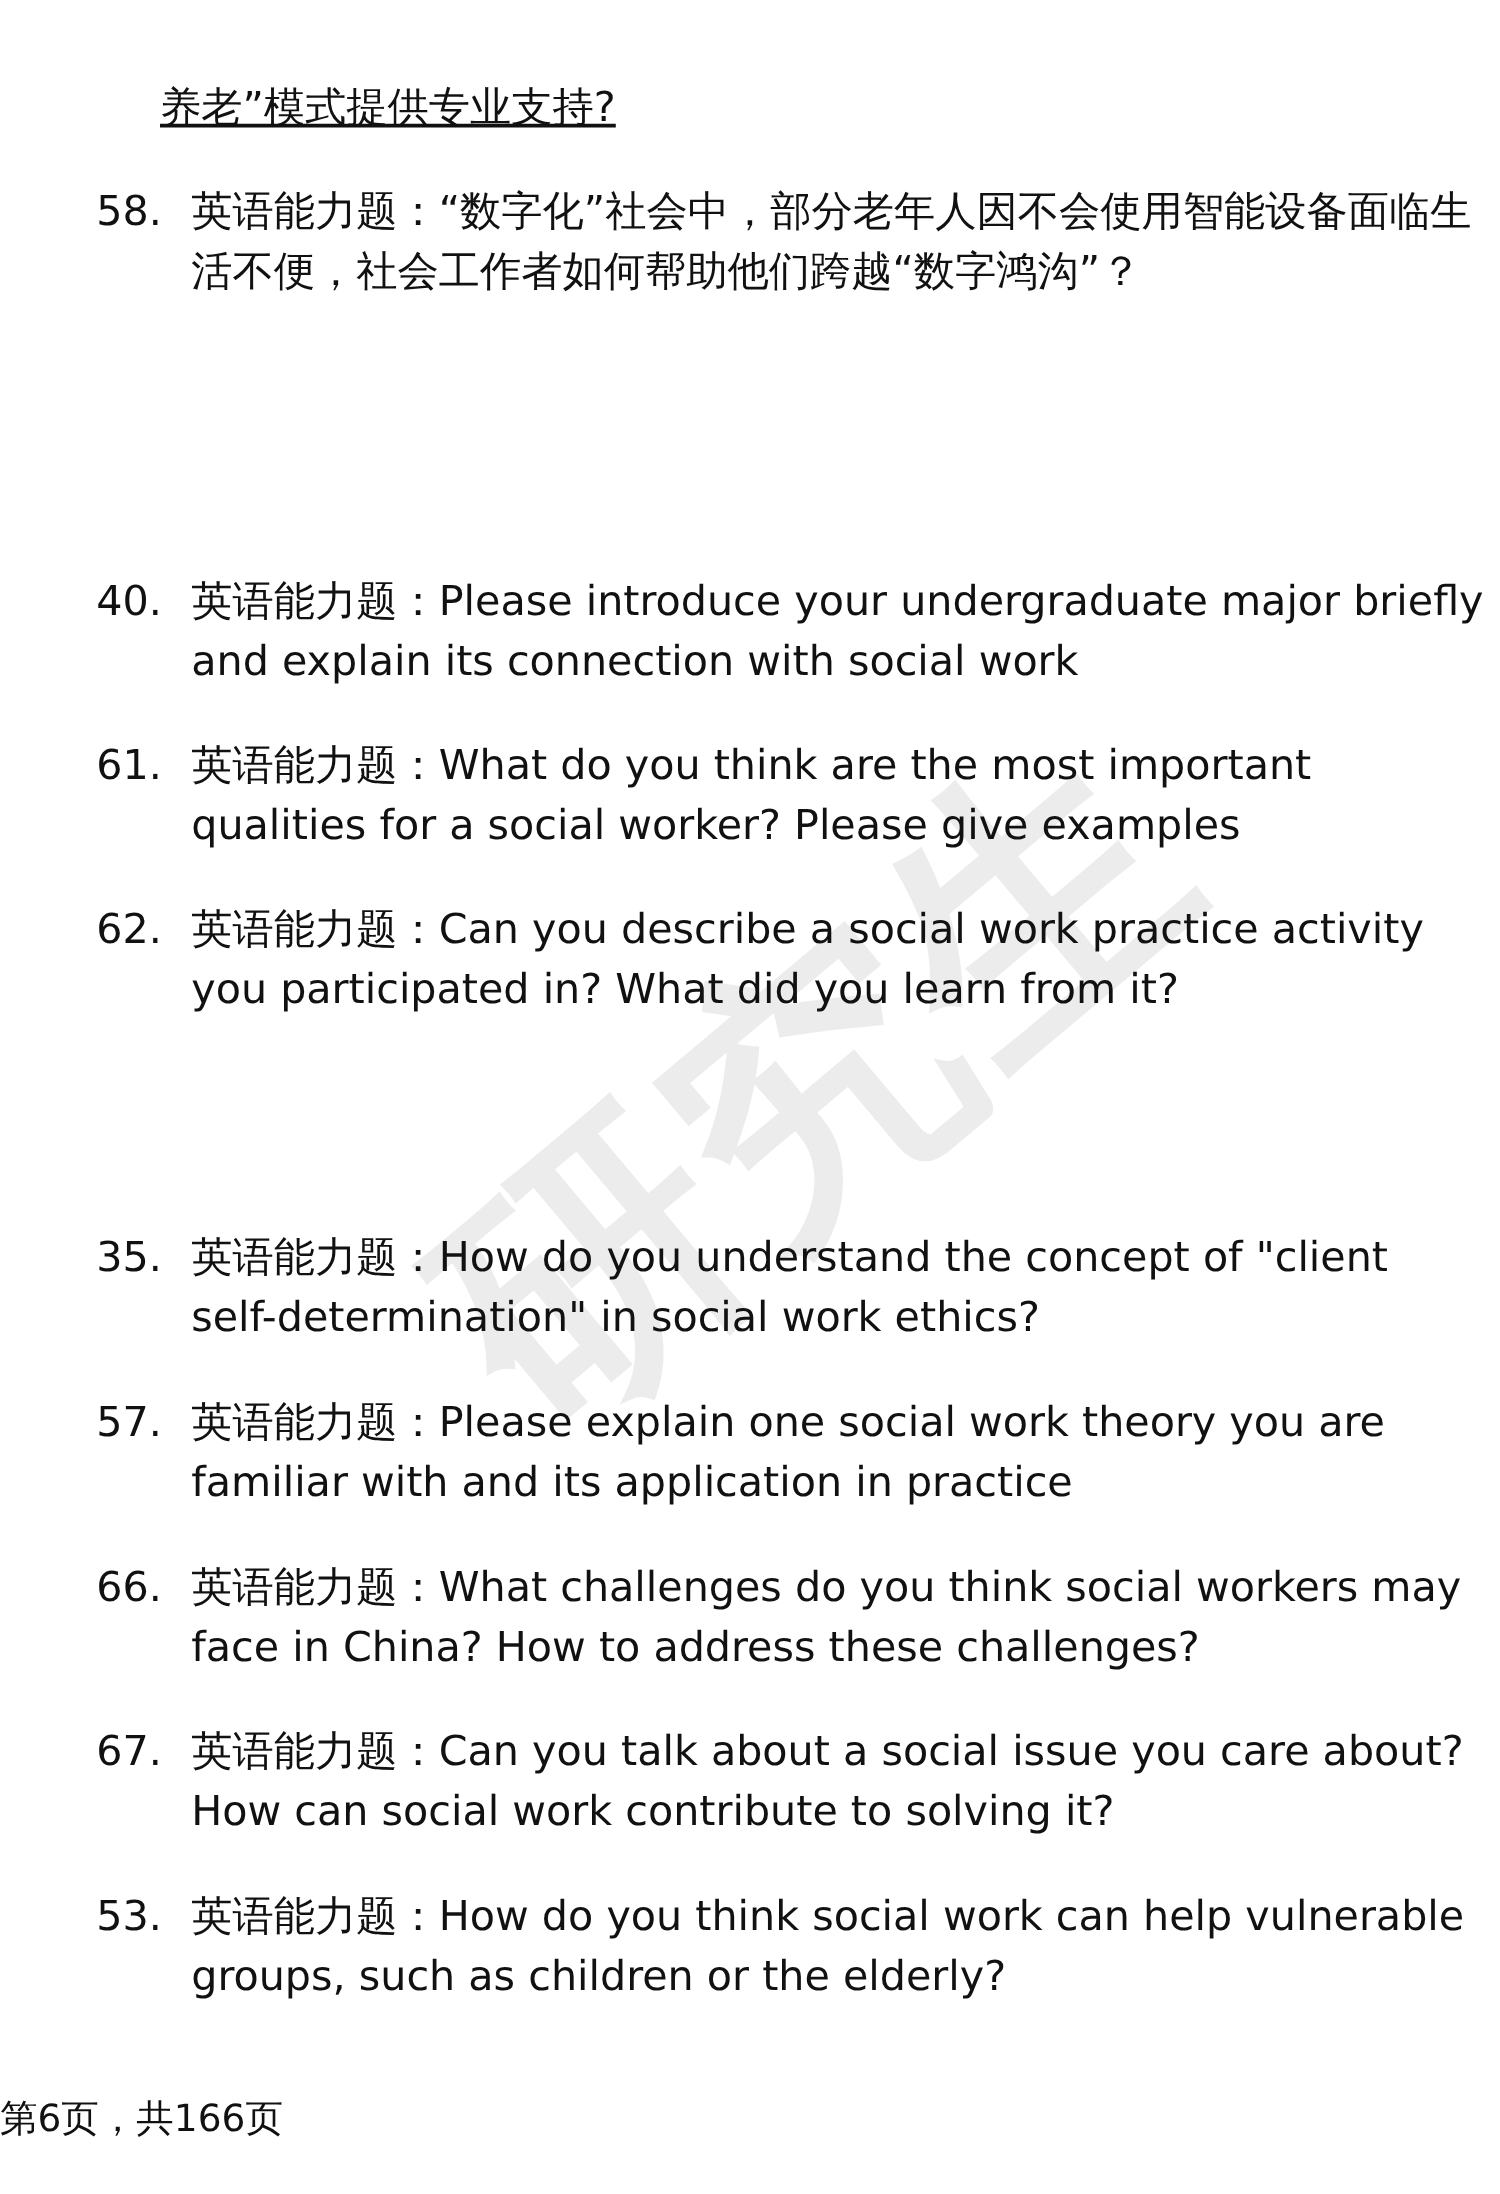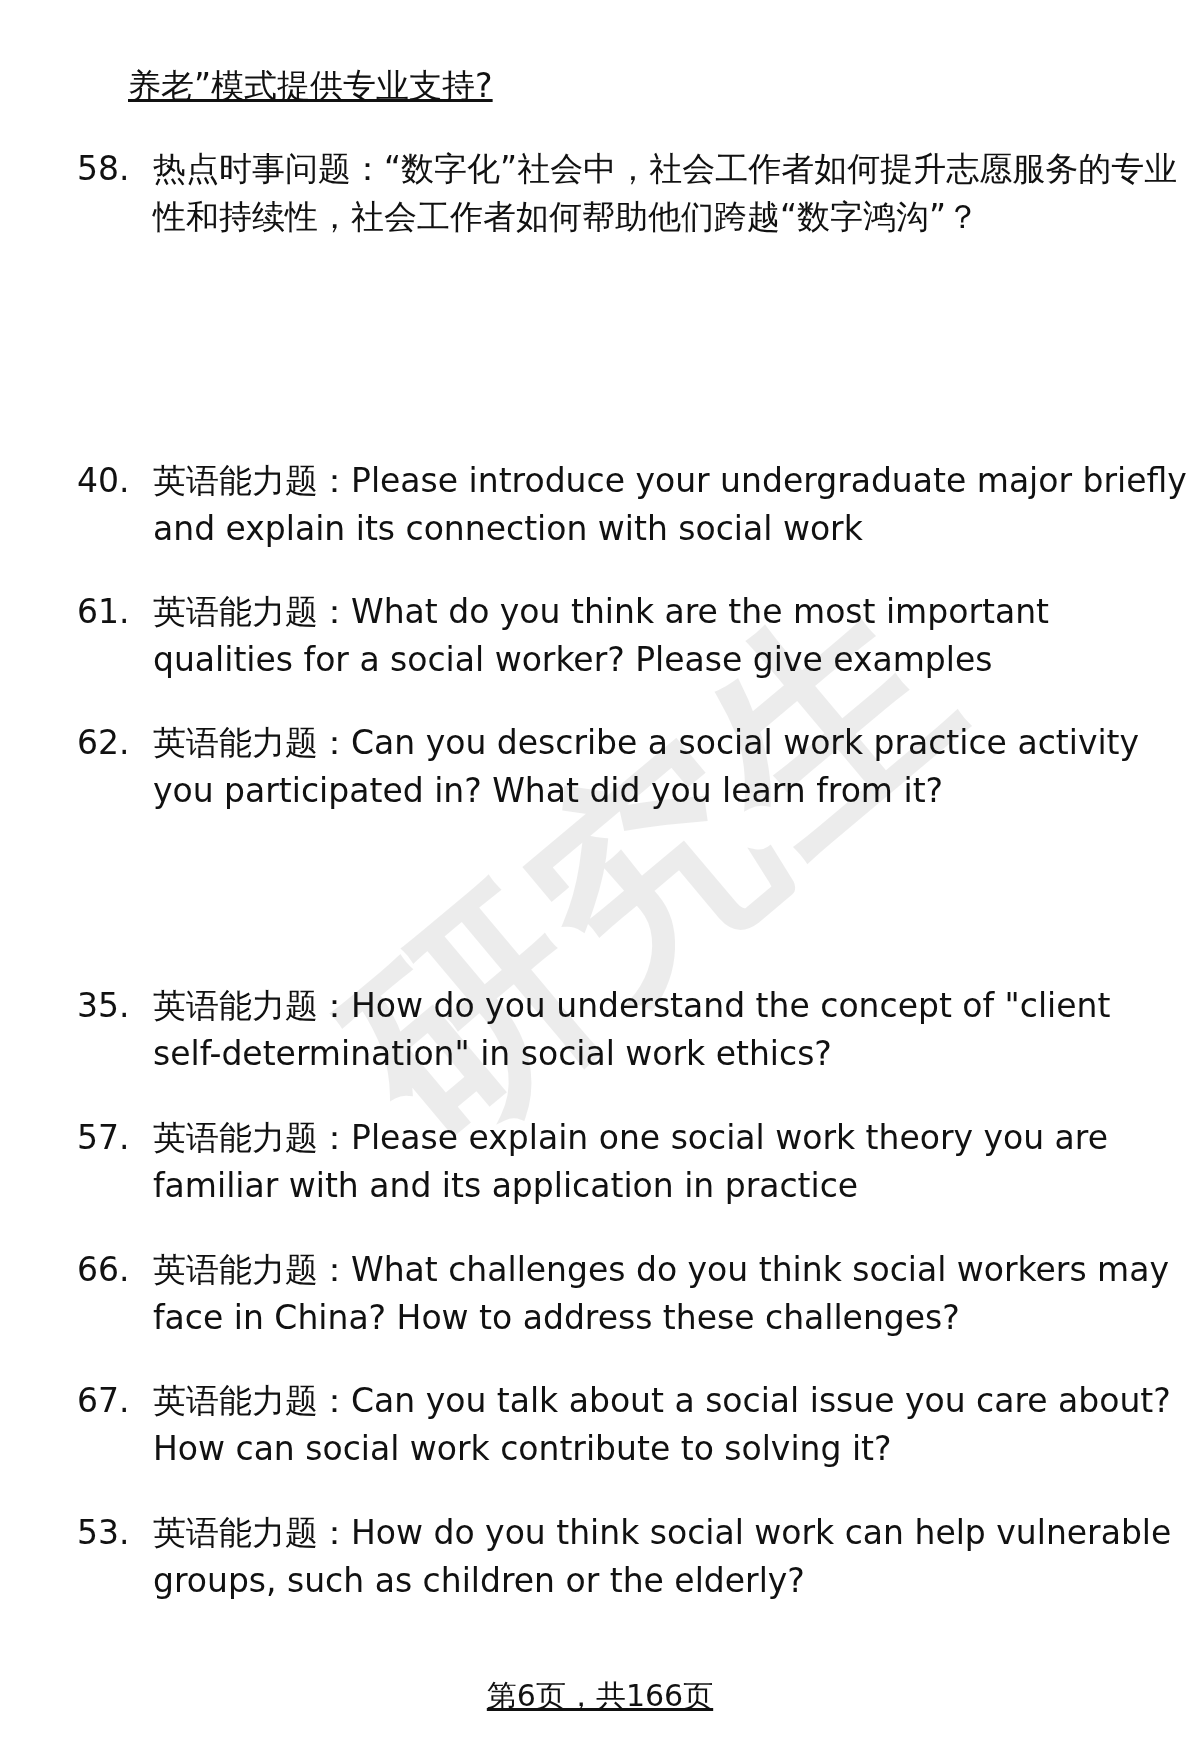--- a/index.html
+++ b/index.html
@@ -13,35 +13,35 @@
     font-size: 230px; font-weight: bold; transform: rotate(-40deg);
     transform-origin: center; white-space: nowrap; line-height: 1;
     display: flex; align-items: center; justify-content: center;
   }
   .page { position: absolute; left: 0; top: 0; width: 1200px; height: 1755px; }
   .cont { position: absolute; left: 128px; top: 62px; font-size: 33px; line-height: 48px; text-decoration: underline; }
   .item { position: absolute; left: 40px; width: 1110px; font-size: 33px; line-height: 48px; margin-left: 37px; }
   .num { position: absolute; left: 0; top: 0; width: 70px; }
   .txt { margin-left: 76px; display: block; }
   .footer {
-    position: absolute; left: 0; width: 1200px; top: 1676px; text-align: center;
-    font-size: 30px; line-height: 40px; text-decoration: underline;
+    position: absolute; left: 0; width: 1200px; top: 1676px; text-align: left;
+    font-size: 30px; line-height: 40px;
   }
 </style>
 </head>
 <body>
 
 <div class="page">
   <div class="watermark">研究生</div>
 
   <div class="cont">养老”模式提供专业支持?</div>
 
   <div class="item" style="top:145px">
     <span class="num">58.</span>
-    <span class="txt">热点时事问题：“数字化”社会中，社会工作者如何提升志愿服务的专业性和持续性，社会工作者如何帮助他们跨越“数字鸿沟”？</span>
+    <span class="txt">英语能力题：“数字化”社会中，部分老年人因不会使用智能设备面临生活不便，社会工作者如何帮助他们跨越“数字鸿沟”？</span>
   </div>
   <div class="item" style="top:457px">
     <span class="num">40.</span>
     <span class="txt">英语能力题：Please introduce your undergraduate major briefly and explain its connection with social work</span>
   </div>
   <div class="item" style="top:588px">
     <span class="num">61.</span>
     <span class="txt">英语能力题：What do you think are the most important qualities for a social worker? Please give examples</span>
   </div>
   <div class="item" style="top:719px">

